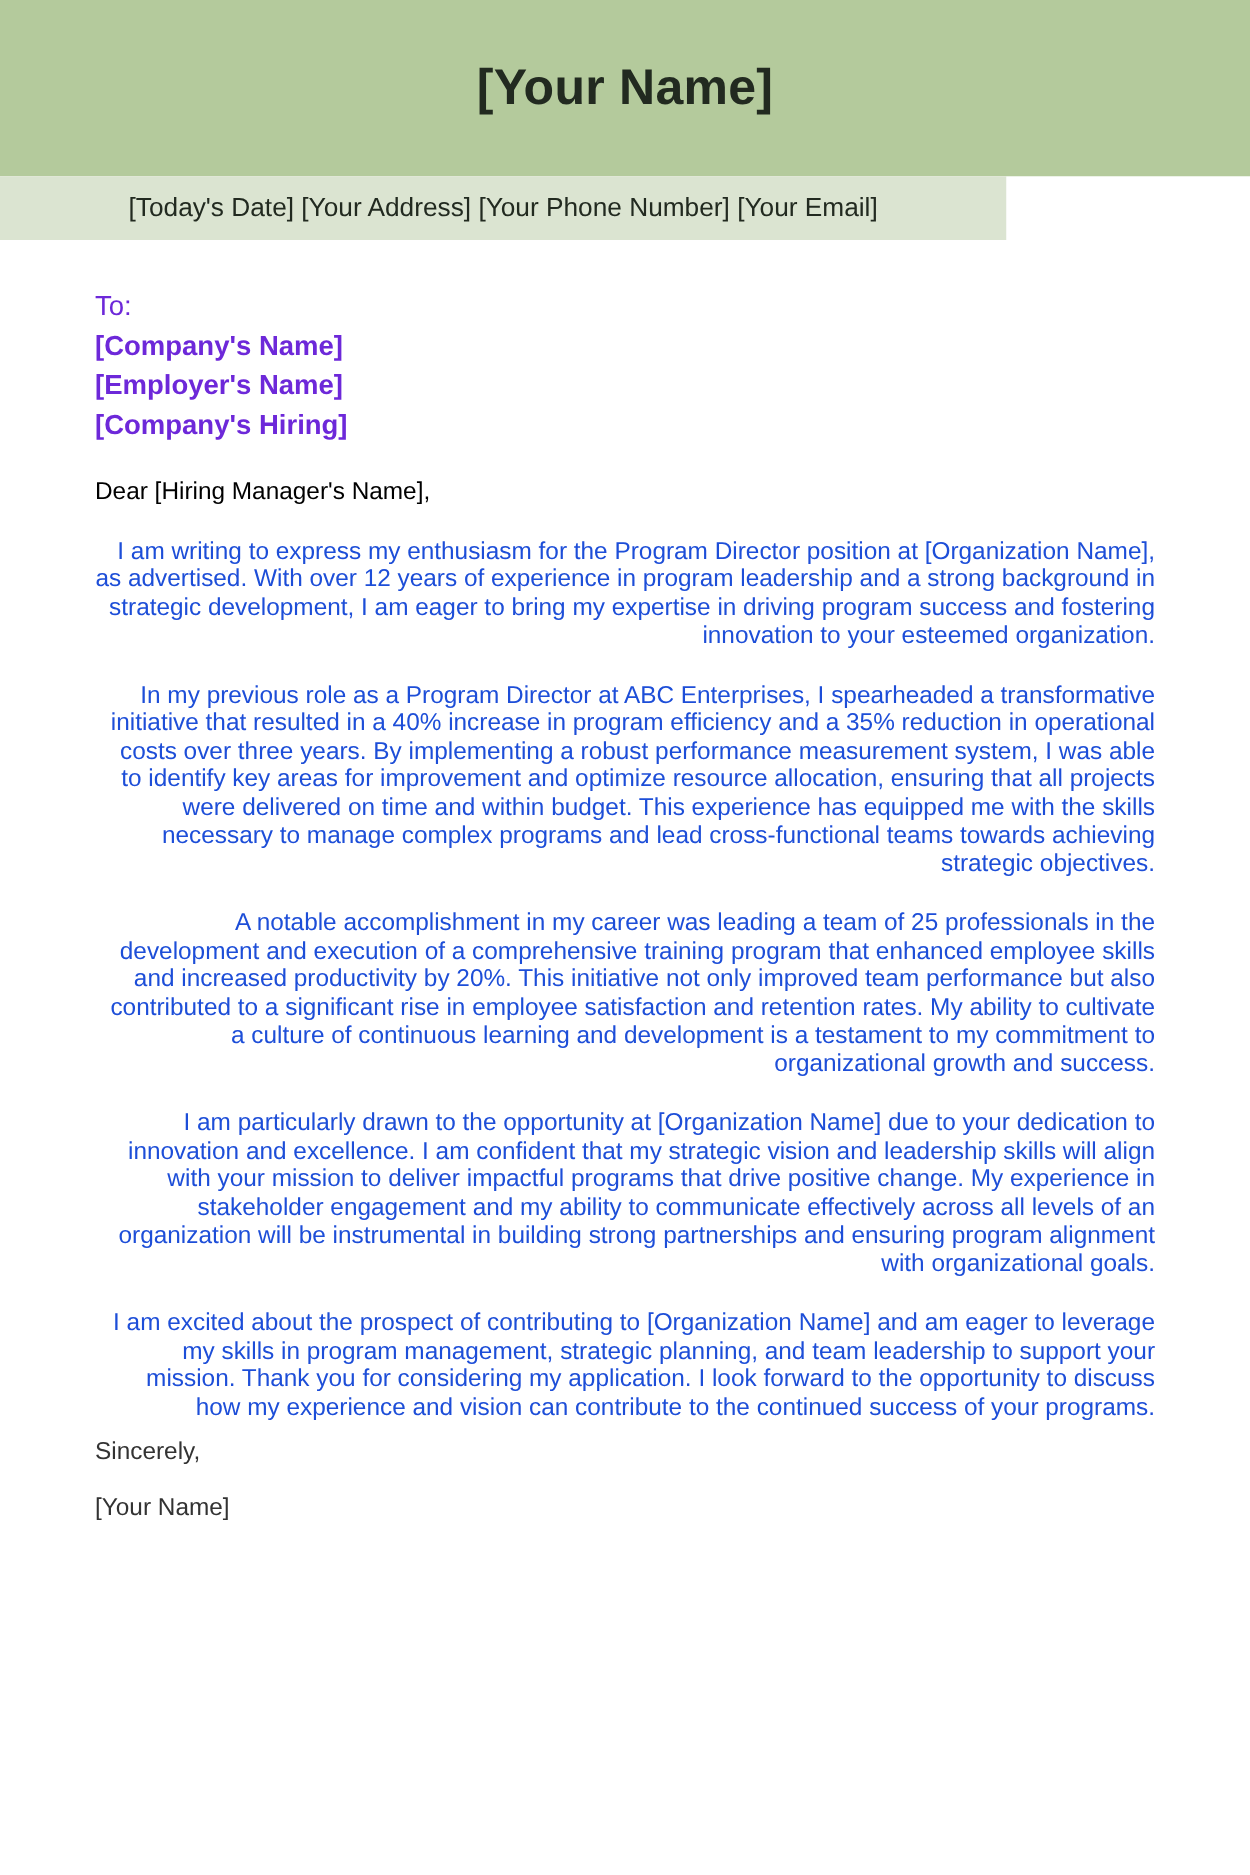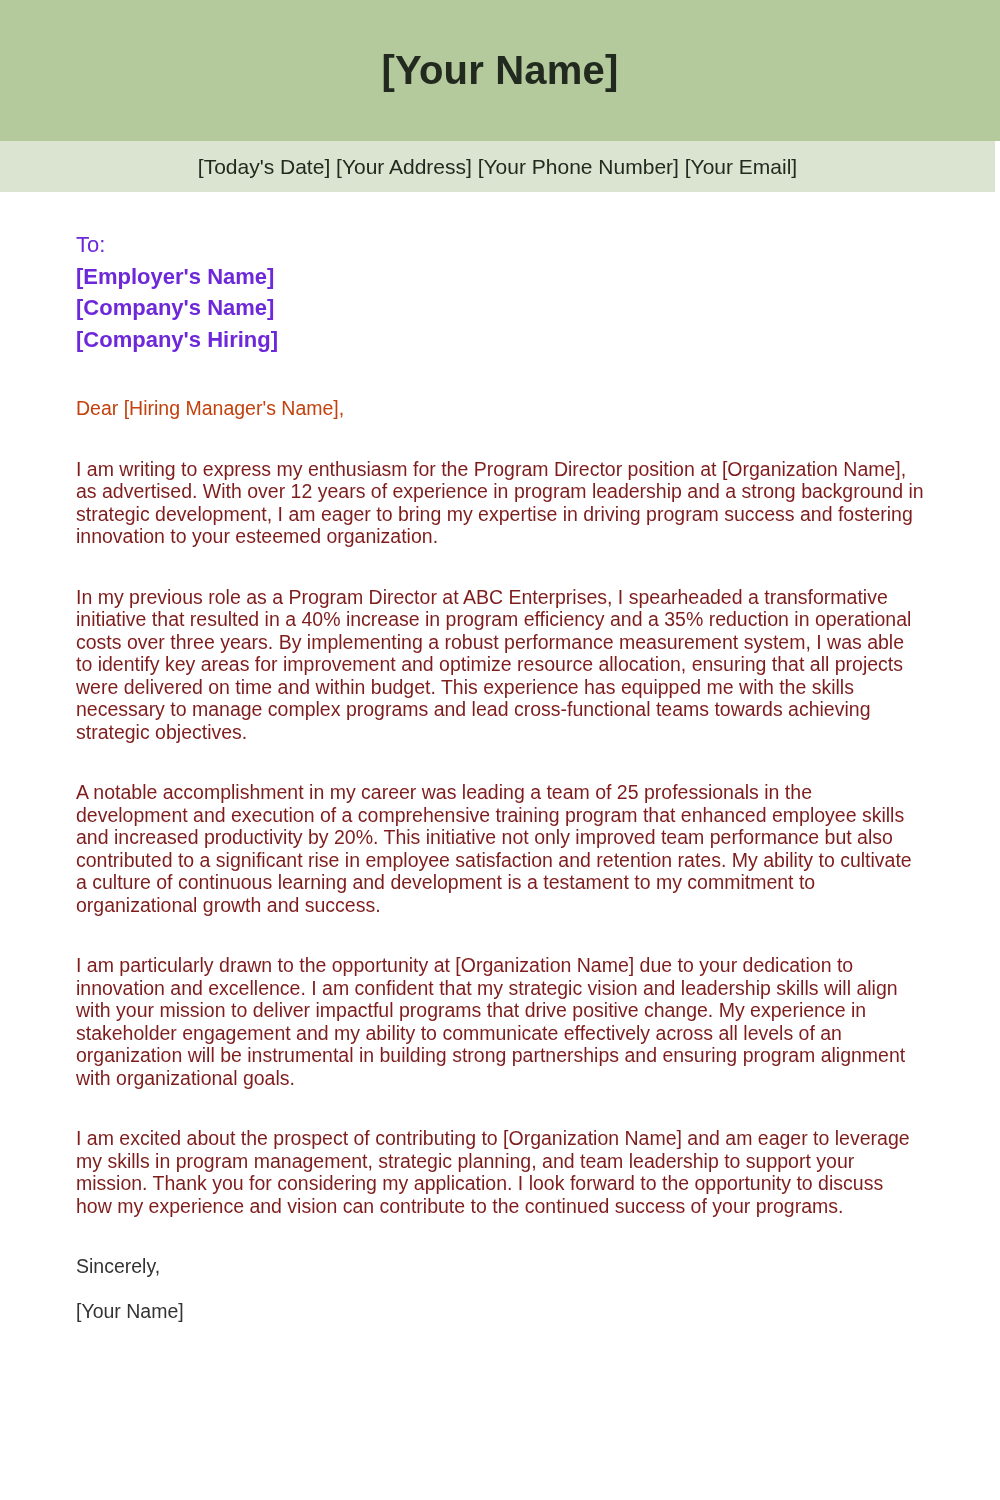--- a/index.html
+++ b/index.html
@@ -24,21 +24,21 @@
     }
     .name-title {
       font-family: "Liberation Sans", "DejaVu Sans", sans-serif;
       font-size: 40px;
       font-weight: bold;
       color: #222a20;
       margin: 0;
       letter-spacing: 0.2px;
     }
     .contact-band {
-      width: 995px;
+      width: 805px;
       height: 51px;
       background: #dbe4d1;
       display: flex;
       align-items: center;
       justify-content: center;
     }
     .contact-line {
       font-size: 21px;
       color: #222a20;
       font-weight: 500;
@@ -50,34 +50,35 @@
       margin-top: 37px;
       font-size: 22px;
       line-height: 31.5px;
       color: #6d28d9;
       font-weight: bold;
     }
     .recipient .to-label {
       font-weight: normal;
     }
     .salutation {
-      margin-top: 42px;
+      margin-top: 27px;
       font-size: 19.5px;
       line-height: 22.5px;
-      color: #c2410c;
+      color: #000000;
     }
     .para {
-      margin-top: 38px;
+      margin-top: 25px;
       font-size: 19.5px;
       line-height: 22.5px;
-      color: #7f1d1d;
+      color: #1d4ed8;
       letter-spacing: 0;
+      text-align: right;
     }
     .closing {
-      margin-top: 38px;
+      margin-top: 13px;
       font-size: 19.5px;
       line-height: 22.5px;
       color: #333;
     }
     .signature {
       margin-top: 22.5px;
       font-size: 19.5px;
       line-height: 22.5px;
       color: #333;
     }
@@ -89,22 +90,22 @@
   <h1 class="name-title">[Your Name]</h1>
 </header>
 
 <div class="contact-band">
   <div class="contact-line">[Today's Date] [Your Address] [Your Phone Number] [Your Email]</div>
 </div>
 
 <main class="letter">
   <div class="recipient">
     <div class="to-label">To:</div>
+    <div>[Company's Name]</div>
     <div>[Employer's Name]</div>
-    <div>[Company's Name]</div>
     <div>[Company's Hiring]</div>
   </div>
 
   <p class="salutation" style="margin-bottom:0;">Dear [Hiring Manager's Name],</p>
 
   <p class="para" style="margin-bottom:0;">I am writing to express my enthusiasm for the Program Director position at [Organization Name], as advertised. With over 12 years of experience in program leadership and a strong background in strategic development, I am eager to bring my expertise in driving program success and fostering innovation to your esteemed organization.</p>
   <p class="para" style="margin-bottom:0;">In my previous role as a Program Director at ABC Enterprises, I spearheaded a transformative initiative that resulted in a 40% increase in program efficiency and a 35% reduction in operational costs over three years. By implementing a robust performance measurement system, I was able to identify key areas for improvement and optimize resource allocation, ensuring that all projects were delivered on time and within budget. This experience has equipped me with the skills necessary to manage complex programs and lead cross-functional teams towards achieving strategic objectives.</p>
   <p class="para" style="margin-bottom:0;">A notable accomplishment in my career was leading a team of 25 professionals in the development and execution of a comprehensive training program that enhanced employee skills and increased productivity by 20%. This initiative not only improved team performance but also contributed to a significant rise in employee satisfaction and retention rates. My ability to cultivate a culture of continuous learning and development is a testament to my commitment to organizational growth and success.</p>
   <p class="para" style="margin-bottom:0;">I am particularly drawn to the opportunity at [Organization Name] due to your dedication to innovation and excellence. I am confident that my strategic vision and leadership skills will align with your mission to deliver impactful programs that drive positive change. My experience in stakeholder engagement and my ability to communicate effectively across all levels of an organization will be instrumental in building strong partnerships and ensuring program alignment with organizational goals.</p>
   <p class="para" style="margin-bottom:0;">I am excited about the prospect of contributing to [Organization Name] and am eager to leverage my skills in program management, strategic planning, and team leadership to support your mission. Thank you for considering my application. I look forward to the opportunity to discuss how my experience and vision can contribute to the continued success of your programs.</p>

